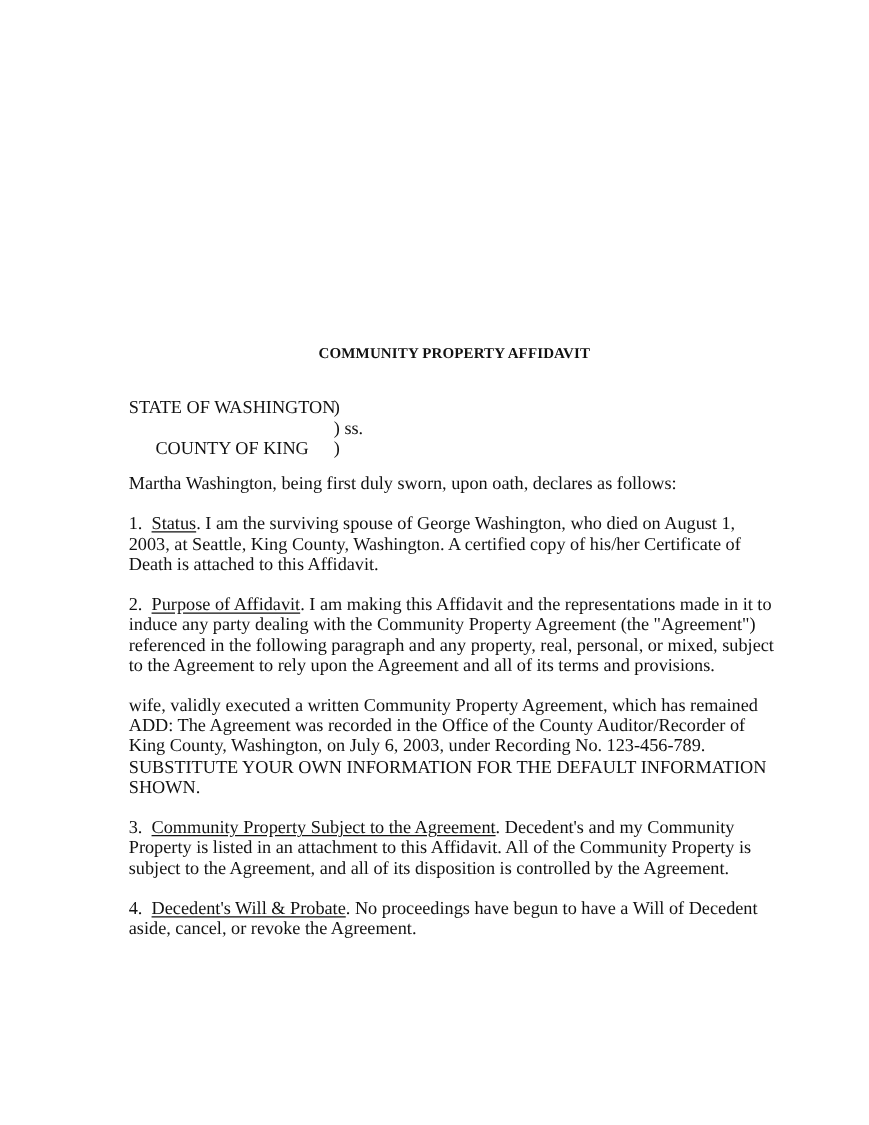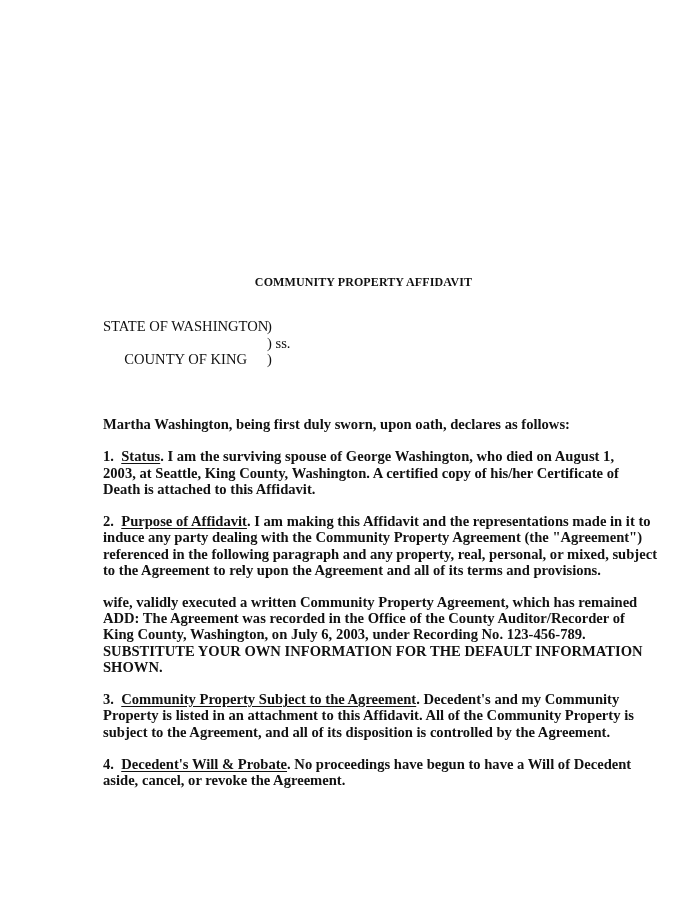--- a/index.html
+++ b/index.html
@@ -3,21 +3,21 @@
   <meta charset="utf-8">
   <style>
     html, body { margin: 0; padding: 0; background: #ffffff; }
     body { width: 695px; height: 900px; position: relative; overflow: hidden;
       font-family: "Liberation Serif", "DejaVu Serif", serif; color: #111; font-size: 14.6px; }
     .title { position: absolute; top: 239px; left: 16px; width: 695px; text-align: center;
       font-weight: bold; font-size: 12px; letter-spacing: 0.1px; margin-top: 36px; }
     .venue { position: absolute; left: 103px; top: 318px; line-height: 16.5px; }
     .venue .row { position: relative; height: 16.5px; white-space: nowrap; text-align: center; }
     .venue .paren { position: absolute; left: 164px; }
-    .body-text { position: absolute; left: 103px; top: 416px; width: 500px; line-height: 16.2px; font-weight: bold; }
+    .body-text { position: absolute; left: 103px; top: 379px; width: 500px; line-height: 16.2px; }
     .line { white-space: nowrap; height: 16.2px; }
     .gap { height: 16.2px; }
     .u { text-decoration: underline; text-underline-offset: 2px; }
   </style>
 </head>
 <body>
 
 <div class="title">COMMUNITY PROPERTY AFFIDAVIT</div>
 
 <div class="venue">

